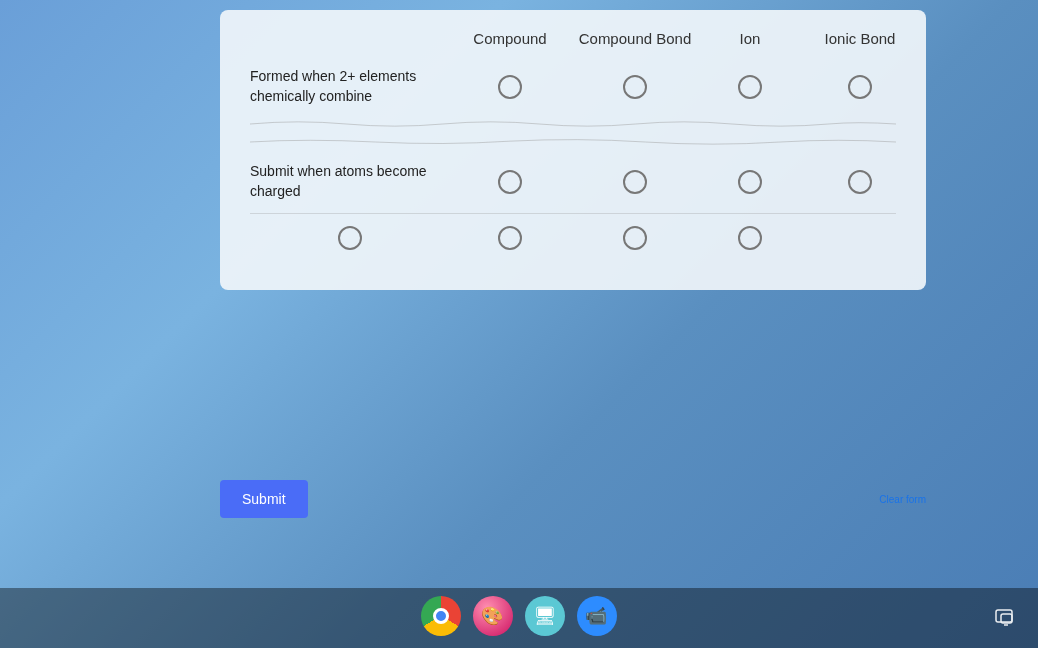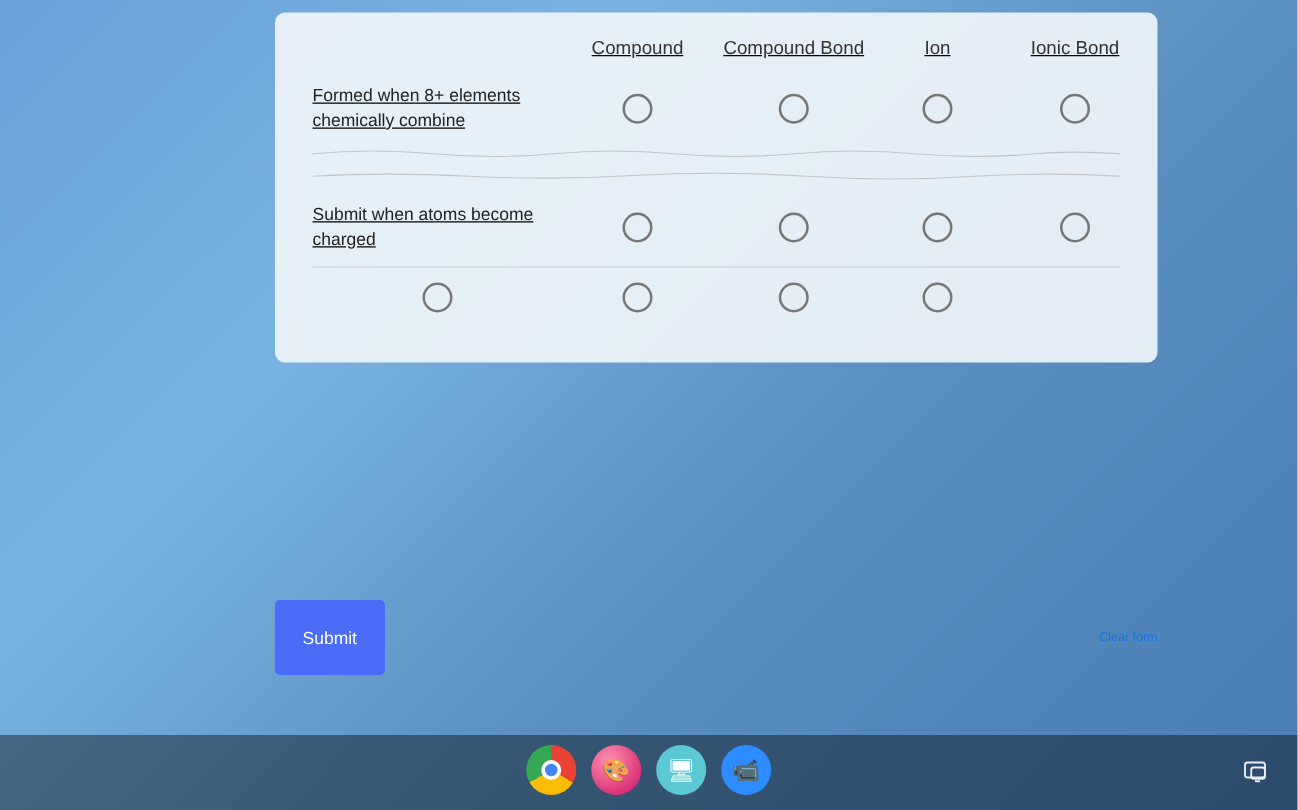--- a/index.html
+++ b/index.html
@@ -21,21 +21,20 @@
 
     
     .form-card {
       position: absolute;
       top: 10px;
       left: 220px;
       right: 112px;
       background: rgba(240, 245, 250, 0.92);
       border-radius: 8px;
       padding: 20px 30px 30px 30px;
-      text-decoration: underline;
     }
 
     
     .table-header {
       display: grid;
       grid-template-columns: 200px 120px 130px 100px 120px;
       margin-bottom: 10px;
       align-items: center;
     }
 
@@ -116,21 +115,21 @@
       display: flex;
       align-items: center;
       justify-content: space-between;
     }
 
     .submit-btn {
       background: #4a6cf7;
       color: white;
       border: none;
       border-radius: 4px;
-      padding: 22px 22px;
+      padding: 11px 22px;
       font-size: 14px;
       font-weight: 500;
       cursor: pointer;
     }
 
     .clear-form-link {
       color: #1a73e8;
       font-size: 10px;
       text-decoration: none;
       cursor: pointer;
@@ -196,21 +195,21 @@
     <div class="table-header">
       <div class="col-header"></div>
       <div class="col-header">Compound</div>
       <div class="col-header">Compound Bond</div>
       <div class="col-header">Ion</div>
       <div class="col-header">Ionic Bond</div>
     </div>
 
     
     <div class="table-row">
-      <div class="row-label">Formed when 8+ elements chemically combine</div>
+      <div class="row-label">Formed when 2+ elements chemically combine</div>
       <div class="radio-cell">
         <input type="radio" class="radio-btn" name="row1" value="compound" style="">
       </div>
       <div class="radio-cell">
         <input type="radio" class="radio-btn" name="row1" value="covalent" style="">
       </div>
       <div class="radio-cell">
         <input type="radio" class="radio-btn" name="row1" value="ion" style="">
       </div>
       <div class="radio-cell">

